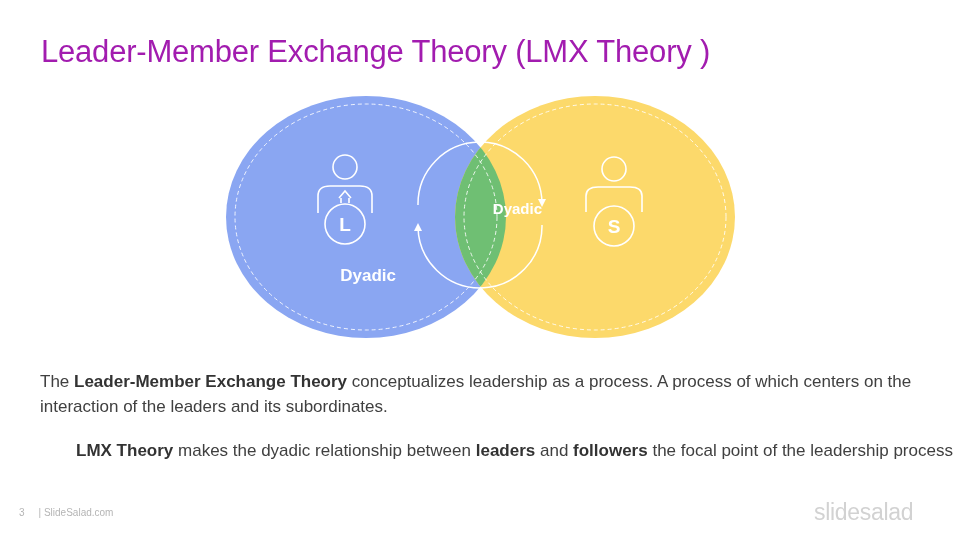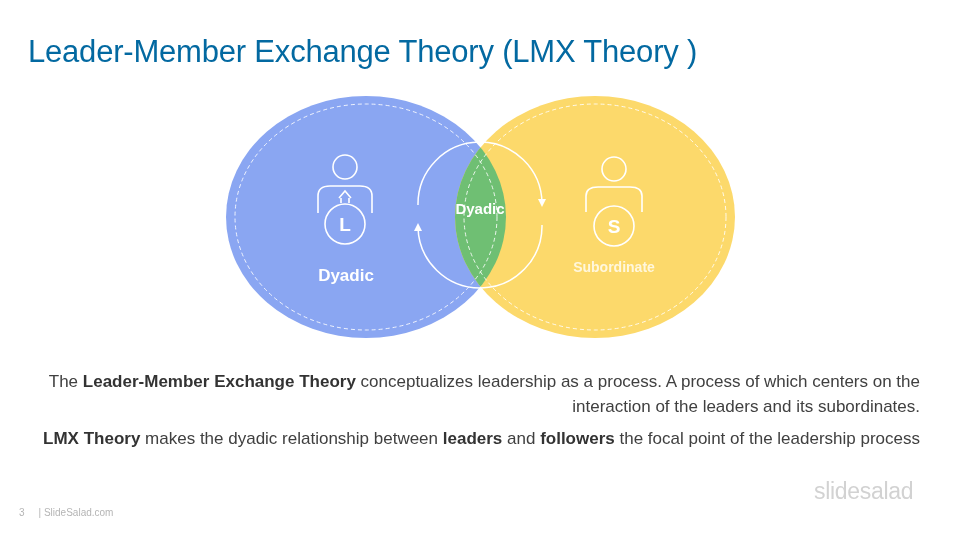--- a/index.html
+++ b/index.html
@@ -1,29 +1,29 @@
 <!DOCTYPE html>
 <html><head>
 <meta charset="utf-8">
 <style>
   html, body { margin:0; padding:0; }
   body { width:960px; height:540px; background:#ffffff; position:relative; overflow:hidden; font-family:"Liberation Sans", sans-serif; }
-  .title { position:absolute; left:28px; top:34px; font-size:31px; color:#0369a1; letter-spacing:-0.2px; }
+  .title { position:absolute; left:41px; top:34px; font-size:31px; color:#a21caf; letter-spacing:-0.2px; }
   .venn { position:absolute; left:0; top:0; width:960px; height:540px; }
-  .lbl { position:absolute; color:#ffffff; font-weight:bold; text-align:center; font-family:"Liberation Sans", sans-serif; }
+  .lbl { position:absolute; color:#ffffff; font-weight:bold; text-align:right; font-family:"Liberation Sans", sans-serif; }
   .lbl-leader { left:296px; top:266px; width:100px; font-size:17px; }
   .lbl-dyadic { left:418px; top:199px; width:124px; font-size:15px; line-height:19px; }
   .lbl-sub { left:552px; top:258px; width:124px; font-size:14px; line-height:19px; color:#fff7dd; }
-  .desc { position:absolute; left:40px; width:880px; text-align:right; font-size:17px; color:#404040; line-height:25px; }
+  .desc { position:absolute; left:40px; width:880px; text-align:left; font-size:17px; color:#404040; line-height:25px; }
   .desc b { color:#333333; }
   .p1 { top:369px; }
-  .p2 { top:426px; }
+  .p2 { top:438px;margin-left:36px; }
   .footer { position:absolute; left:19px; top:507px; font-size:10px; color:#b5b5b5; }
   .footer .num { margin-right:14px; }
-  .logo { position:absolute; left:814px; top:478px; font-size:23px; color:#d2d2d2; letter-spacing:-0.3px; }
+  .logo { position:absolute; left:814px; top:499px; font-size:23px; color:#d2d2d2; letter-spacing:-0.3px; }
 </style>
 </head>
 <body>
 
 <div class="title">Leader-Member Exchange Theory (LMX Theory )</div>
 
 <svg class="venn" viewBox="0 0 960 540">
   <defs>
     <clipPath id="clipLeft">
         <ellipse cx="366" cy="217" rx="140" ry="121"></ellipse>
@@ -60,21 +60,20 @@
     <circle cx="614" cy="226" r="20"></circle>
   </g>
   <text x="614" y="233" fill="#ffffff" font-family="Liberation Sans, sans-serif" font-weight="bold" font-size="19" text-anchor="middle">S</text>
 </svg>
 
 <div class="lbl lbl-leader">Dyadic</div>
 <div class="lbl lbl-dyadic">
   <div>Dyadic</div>
 </div>
 <div class="lbl lbl-sub">
-  <div>Subordinate</div>
 </div>
 
 <div class="desc p1"><span>The </span><b>Leader-Member Exchange Theory</b><span> conceptualizes leadership as a process. A process of which centers on the interaction of the leaders and its subordinates.</span></div>
 
 <div class="desc p2"><b>LMX Theory</b><span> makes the dyadic relationship between </span><b>leaders</b><span> and </span><b>followers</b><span> the focal point of the leadership process</span></div>
 
 <div class="footer">
   <span class="num">3</span><span>| SlideSalad.com</span>
 </div>
 <div class="logo">slidesalad</div>

